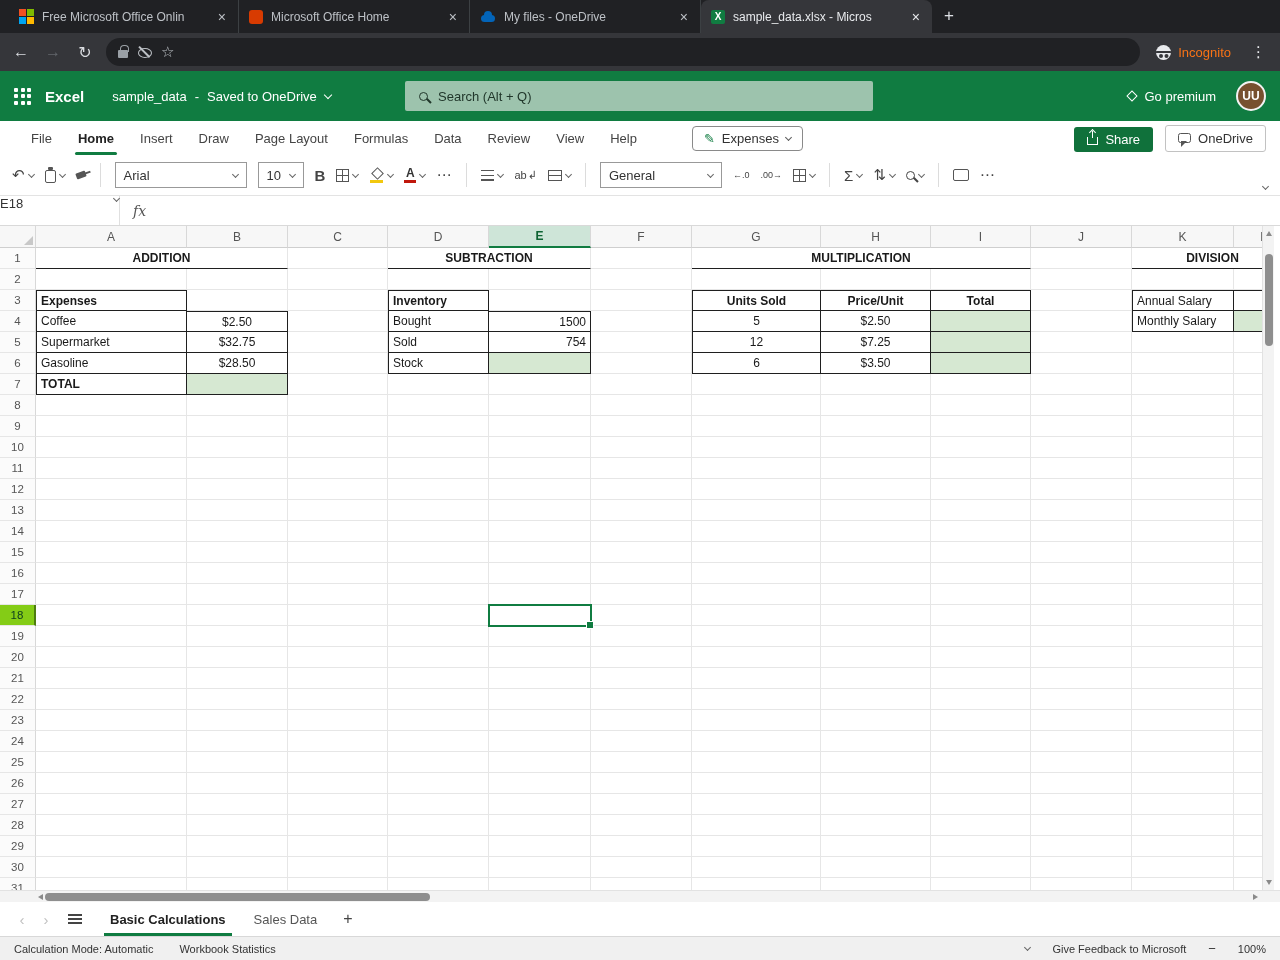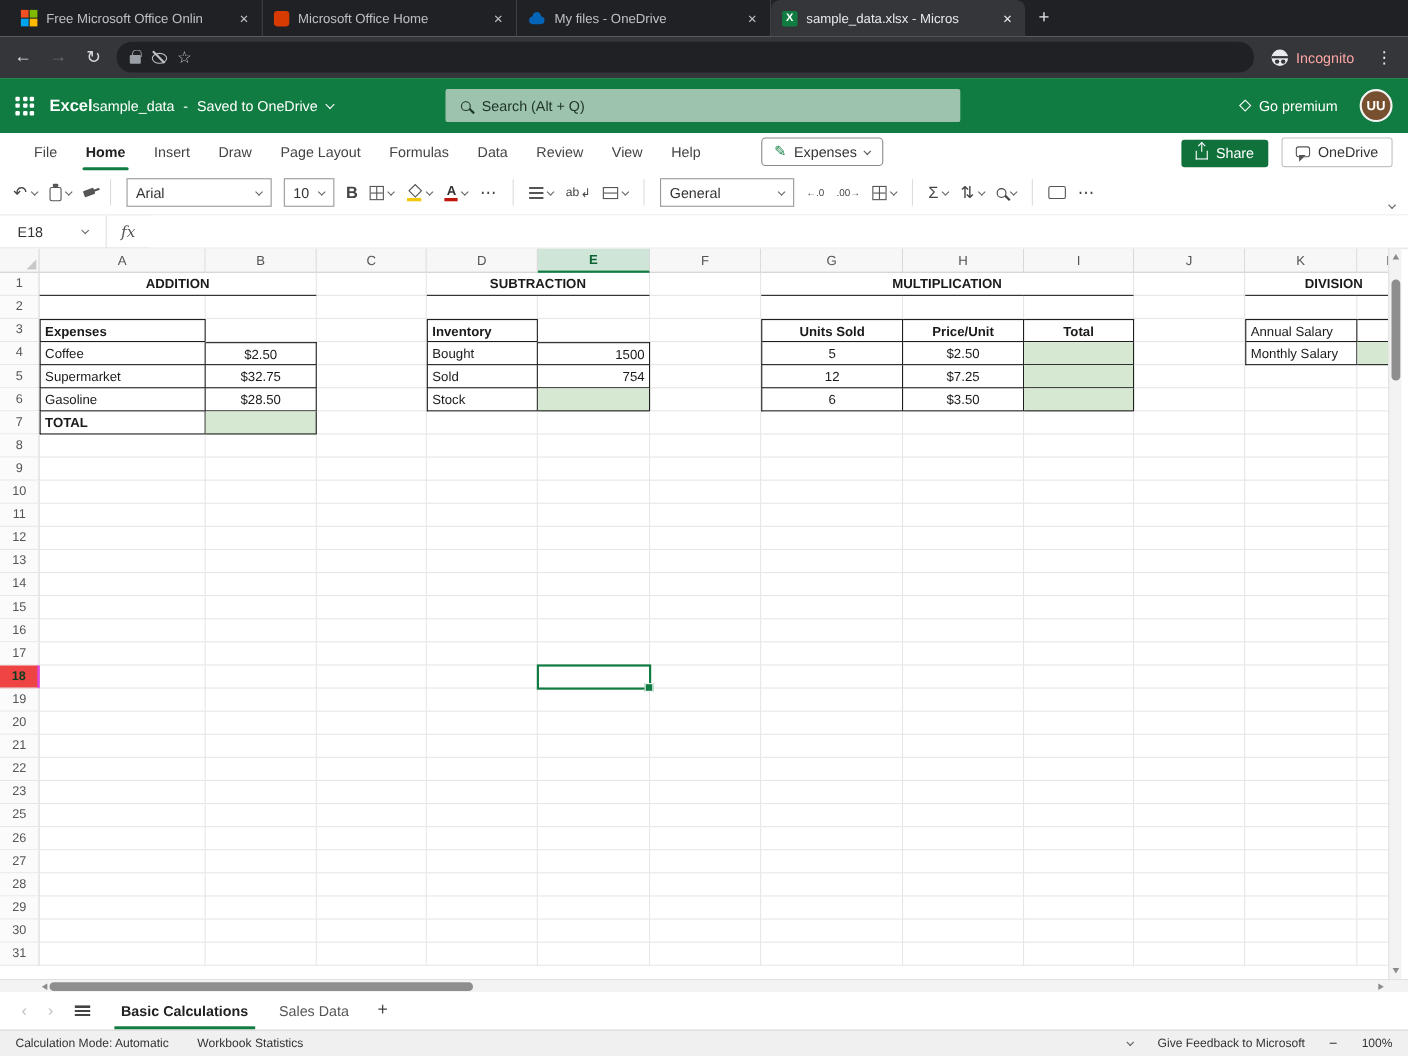--- a/index.html
+++ b/index.html
@@ -38,33 +38,33 @@
   .urltext { flex:1; white-space:nowrap; overflow:hidden; color:#E8EAED; }
   .lock { width:10px; height:8px; background:#9AA0A6; border-radius:1px; position:relative; margin-top:4px; flex:0 0 auto; }
   .lock::before { content:""; position:absolute; top:-5px; left:1.5px; width:7px; height:6px;
                   border:1.5px solid #9AA0A6; border-bottom:none; border-radius:4px 4px 0 0; }
   .eyeoff { width:15px; height:15px; position:relative; color:#BDC1C6; flex:0 0 auto; }
   .eyeoff::before { content:""; position:absolute; top:3px; left:1px; width:12px; height:8px;
                     border:1.5px solid currentColor; border-radius:50%; }
   .eyeoff::after { content:""; position:absolute; top:6.5px; left:0; width:15px; height:1.5px;
                    background:currentColor; transform:rotate(45deg); }
   .star { color:#BDC1C6; font-size:15px; flex:0 0 auto; }
-  .incog { display:flex; align-items:center; gap:7px; color:#fca5a5; font-size:13px; margin:0 6px; }
+  .incog { display:flex; align-items:center; gap:7px; color:#f97316; font-size:13px; margin:0 6px; }
   .spy { width:15px; height:15px; border-radius:50%; background:#E8EAED; position:relative; overflow:hidden; }
   .spy::before { content:""; position:absolute; top:6px; left:0; right:0; height:2.5px; background:#35363A; }
   .spy::after { content:""; position:absolute; top:9.5px; left:2.5px; width:4px; height:4px; border-radius:50%;
                 background:#35363A; box-shadow:5.5px 0 0 #35363A; }
   .kebab { color:#E8EAED; font-size:15px; padding:0 4px; }
 
   
   .appheader { position:absolute; top:71px; left:0; width:1280px; height:50px; background:#107C41;
                color:#fff; display:flex; align-items:center; }
   .waffle { display:grid; grid-template-columns:repeat(3,4px); gap:2.5px; margin:0 14px 0 14px; }
   .waffle span { width:4px; height:4px; background:#fff; border-radius:1px; }
-  .appname { font-size:15px; font-weight:700; }
+  .appname { font-size:15px; font-weight:700; margin-right:28px; }
   .docgroup { display:flex; align-items:center; gap:8px; font-size:13px; }
   .chvw { width:6px; height:6px; border-right:1.4px solid #fff; border-bottom:1.4px solid #fff;
           transform:rotate(45deg); display:inline-block; margin-bottom:3px; }
   .searchbox { position:absolute; left:405px; top:10px; width:468px; height:30px; background:#9DC3AD;
                border-radius:2px; display:flex; align-items:center; gap:10px; padding:0 14px;
                color:#21372B; font-size:13px; }
   .mag { width:9px; height:9px; border:1.6px solid currentColor; border-radius:50%; position:relative;
          display:inline-block; flex:0 0 auto; }
   .mag::after { content:""; position:absolute; width:6px; height:1.6px; background:currentColor;
                 transform:rotate(45deg); right:-5px; bottom:-2px; }
@@ -132,42 +132,42 @@
   .decic { font-size:9px; color:#444; letter-spacing:0; }
   .kbdic { width:16px; height:12px; border:1.5px solid #555; border-radius:2px; }
   .dots { font-size:15px; letter-spacing:1px; }
   .chvg { width:5px; height:5px; border-right:1.2px solid #666; border-bottom:1.2px solid #666;
           transform:rotate(45deg); display:inline-block; margin-bottom:2px; }
   .collapse { margin-left:auto; align-self:flex-end; margin-bottom:4px; }
 
   
   .fbar { position:absolute; top:196px; left:0; width:1280px; height:30px; background:#fff;
           border-bottom:1px solid #D9D9D9; display:flex; align-items:center; }
-  .namebox { width:97px; height:100%; display:flex; align-items:center; padding:0 16px;
+  .namebox { width:120px; height:100%; display:flex; padding:0 0;
              font-size:13px; color:#333; border-right:1px solid #E0E0E0; gap:6px; }
   .namebox .val { flex:1; }
   .fx { font-family:"DejaVu Serif","Liberation Serif",serif; font-style:italic; font-size:14px;
         color:#555; padding:0 13px; }
   .finput { flex:1; height:100%; font-size:13px; border:none; outline:none; }
 
   
   .gridwrap { position:absolute; top:226px; left:0; width:1262px; height:664px; overflow:hidden;
               background:#fff; font-size:12px; color:#1A1A1A; }
   .g-hrow { display:flex; height:22px; }
   .g-corner { width:36px; height:22px; background:#F7F7F7; border-right:1px solid #D8D8D8;
               border-bottom:1px solid #CFCFCF; position:relative; flex:0 0 auto; }
   .g-corner::after { content:""; position:absolute; right:2px; bottom:2px; width:0; height:0;
                      border-left:9px solid transparent; border-bottom:9px solid #C8C8C8; }
   .g-col { height:22px; background:#F7F7F7; color:#555; display:flex; align-items:center; justify-content:center;
            border-right:1px solid #D8D8D8; border-bottom:1px solid #CFCFCF; flex:0 0 auto; font-size:12px; }
   .g-col.sel { background:#CEE5D8; color:#0E6333; font-weight:700; border-bottom:2px solid #107C41; }
   .g-row { display:flex; height:21px; }
   .g-gut { width:36px; background:#FBFBFB; color:#555; display:flex; align-items:center; justify-content:center;
            border-right:1px solid #D8D8D8; border-bottom:1px solid #E6E6E6; flex:0 0 auto; font-size:11.5px; }
-  .g-gut.sel { background:#ef4444; color:#0B3D20; font-weight:700; border-right:2px solid #d946ef; }
+  .g-gut.sel { background:#84cc16; color:#0B3D20; font-weight:400; border-right:2px solid #4d7c0f; }
   .g-cell { border-right:1px solid #E6E6E6; border-bottom:1px solid #E6E6E6; padding:0 4px;
             display:flex; align-items:center; overflow:hidden; white-space:nowrap; flex:0 0 auto; }
   .g-cell.ac { justify-content:center; } .g-cell.ar { justify-content:flex-end; }
   .g-cell.bold { font-weight:700; }
   .g-cell.fill { background:#D6E8D2; }
   .bL { border-left:1px solid #1F1F1F; } .bR { border-right:1px solid #1F1F1F; }
   .bT { border-top:1px solid #1F1F1F; } .bB { border-bottom:1px solid #1F1F1F; }
   .selbox { position:absolute; border:2px solid #107C41; pointer-events:none; }
   .selbox::after { content:""; position:absolute; right:-4px; bottom:-4px; width:6px; height:6px;
                    background:#107C41; border:1px solid #fff; }
@@ -777,20 +777,35 @@
           <div class="g-cell" style="width: 102px;"></div>
           <div class="g-cell" style="width: 101px;"></div>
           <div class="g-cell" style="width: 129px;"></div>
           <div class="g-cell" style="width: 110px;"></div>
           <div class="g-cell" style="width: 100px;"></div>
           <div class="g-cell" style="width: 101px;"></div>
           <div class="g-cell" style="width: 102px;"></div>
           <div class="g-cell" style="width: 60px;"></div>
         </div>
         <div class="g-row">
+          <div class="g-gut">24</div>
+          <div class="g-cell" style="width: 151px;"></div>
+          <div class="g-cell" style="width: 101px;"></div>
+          <div class="g-cell" style="width: 100px;"></div>
+          <div class="g-cell" style="width: 101px;"></div>
+          <div class="g-cell" style="width: 102px;"></div>
+          <div class="g-cell" style="width: 101px;"></div>
+          <div class="g-cell" style="width: 129px;"></div>
+          <div class="g-cell" style="width: 110px;"></div>
+          <div class="g-cell" style="width: 100px;"></div>
+          <div class="g-cell" style="width: 101px;"></div>
+          <div class="g-cell" style="width: 102px;"></div>
+          <div class="g-cell" style="width: 60px;"></div>
+        </div>
+        <div class="g-row">
           <div class="g-gut">25</div>
           <div class="g-cell" style="width: 151px;"></div>
           <div class="g-cell" style="width: 101px;"></div>
           <div class="g-cell" style="width: 100px;"></div>
           <div class="g-cell" style="width: 101px;"></div>
           <div class="g-cell" style="width: 102px;"></div>
           <div class="g-cell" style="width: 101px;"></div>
           <div class="g-cell" style="width: 129px;"></div>
           <div class="g-cell" style="width: 110px;"></div>
           <div class="g-cell" style="width: 100px;"></div>

